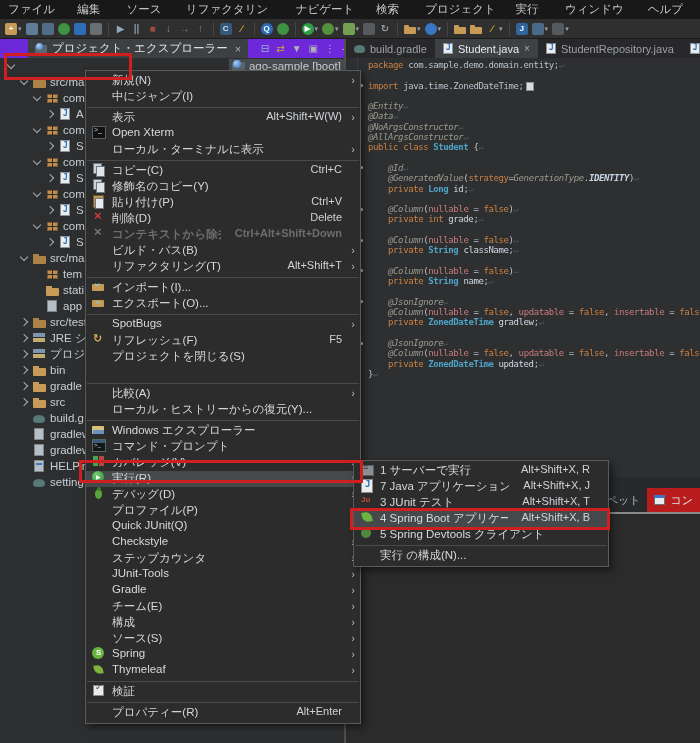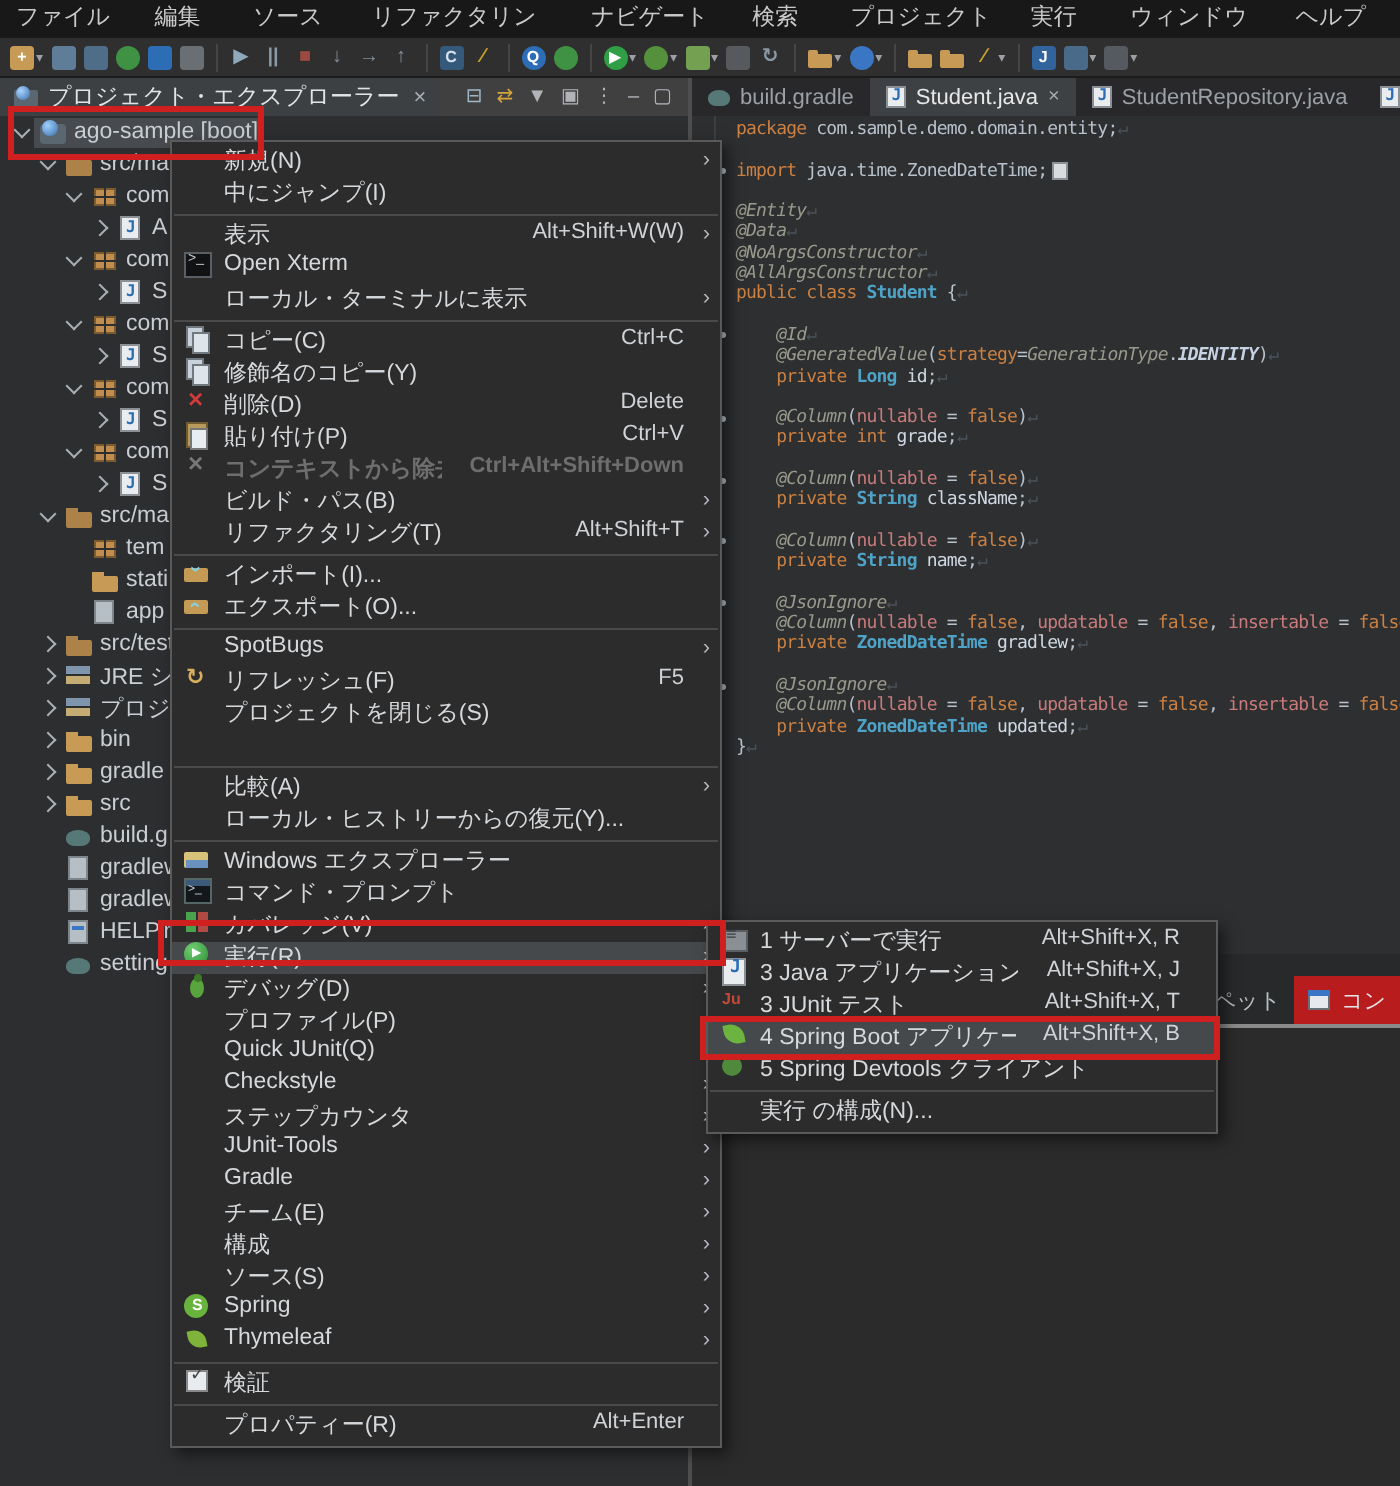--- a/index.html
+++ b/index.html
@@ -18,22 +18,22 @@
   .tb-ic{width:12px;height:12px;display:inline-block;position:relative;border-radius:2px;
          font-size:8px;line-height:12px;text-align:center;font-weight:bold;}
   .tb-ic.ci{border-radius:50%;}
   .tb-ic.no{border-radius:0;font-size:10px;line-height:11px;}
   .tb-ic.fo{background:none!important;}
   .tb-ic.fo::before{content:"";position:absolute;left:0;top:4px;width:12px;height:7px;background:#c79b55;border-radius:1px;}
   .tb-ic.fo::after{content:"";position:absolute;left:0;top:2px;width:5px;height:3px;background:#c79b55;border-radius:1px 1px 0 0;}
   .tb-caret{font-size:7px;color:#9aa0a5;margin-left:1px;}
   .tb-sep{width:1px;height:14px;background:#454545;margin:0 4px;display:inline-block;}
   
-  #left-tabstrip{position:absolute;left:0;top:39px;width:344px;height:19px;background:#404040;
-                 border-bottom:1px solid #1f1f1f;display:flex;align-items:flex-end;z-index:2;}
+  #left-tabstrip{position:absolute;left:0;top:39px;width:344px;height:19px;background:#6d28d9;
+                 border-bottom:1px solid #1f1f1f;display:flex;align-items:flex-end;z-index:2;padding-left:28px;}
   .view-tab{display:inline-flex;align-items:center;height:19px;padding:0 7px;background:#3d4043;
             color:#e0e4e7;font-size:11.5px;gap:5px;}
   .vt-icon{width:12px;height:11px;position:relative;display:inline-block;}
   .vt-icon::before{content:"";position:absolute;left:0;top:2px;width:12px;height:9px;background:#5b6770;border-radius:1px;}
   .vt-icon::after{content:"";position:absolute;left:1px;top:0;width:7px;height:7px;border-radius:50%;
                   background:radial-gradient(circle at 35% 35%,#a8d4ff,#3a6ea8);}
   .vt-close{color:#a7adb2;font-size:11px;margin-left:2px;}
   #view-toolbar{margin-left:auto;display:flex;align-items:center;gap:7px;padding-right:8px;}
   .vtb{font-size:10px;color:#b4b9bd;line-height:19px;}
   #tree{position:absolute;left:0;top:58px;width:344px;height:685px;background:#2c2e30;z-index:2;
@@ -296,21 +296,21 @@
         <span class="vtb" style="color: rgb(159, 182, 198);">⊟</span>
         <span class="vtb" style="color: rgb(212, 164, 58);">⇄</span>
         <span class="vtb" style="color: rgb(176, 180, 184);">▼</span>
         <span class="vtb" style="color: rgb(176, 180, 184);">▣</span>
         <span class="vtb" style="color: rgb(176, 180, 184);">⋮</span>
         <span class="vtb" style="color: rgb(176, 180, 184);">–</span>
         <span class="vtb" style="color: rgb(176, 180, 184);">▢</span>
       </div>
   </div>
   <div id="tree">
-      <div class="t-row sel" style="padding-left: 4px;">
+      <div class="t-row sel" style="padding-left: 4px; justify-content: space-between;">
         <span class="t-exp">
           <span class="tw open"></span>
         </span>
         <span class="t-inner">
           <span class="ti ti-project"></span>
           <span class="t-label">ago-sample [boot]</span>
         </span>
       </div>
       <div class="t-row" style="padding-left: 17px;">
         <span class="t-exp">
@@ -707,28 +707,28 @@
       <div class="m-item">
         <span class="mi-icon ic-copy"></span>
         <span class="m-label">コピー(C)</span>
         <span class="m-short">Ctrl+C</span>
       </div>
       <div class="m-item">
         <span class="mi-icon ic-copy"></span>
         <span class="m-label">修飾名のコピー(Y)</span>
       </div>
       <div class="m-item">
+        <span class="mi-icon ic-paste"></span>
+        <span class="m-label">貼り付け(P)</span>
+        <span class="m-short">Ctrl+V</span>
+      </div>
+      <div class="m-item">
         <span class="mi-icon ic-delete"></span>
         <span class="m-label">削除(D)</span>
         <span class="m-short">Delete</span>
-      </div>
-      <div class="m-item">
-        <span class="mi-icon ic-paste"></span>
-        <span class="m-label">貼り付け(P)</span>
-        <span class="m-short">Ctrl+V</span>
       </div>
       <div class="m-item dis">
         <span class="mi-icon ic-remove"></span>
         <span class="m-label">コンテキストから除去</span>
         <span class="m-short">Ctrl+Alt+Shift+Down</span>
       </div>
       <div class="m-item">
         <span class="mi-icon"></span>
         <span class="m-label">ビルド・パス(B)</span>
         <span class="m-arrow">›</span>
@@ -868,21 +868,21 @@
       </div>
     </div>
   <div id="submenu" class="menu">
       <div class="m-item">
         <span class="mi-icon ic-server"></span>
         <span class="m-label">1 サーバーで実行</span>
         <span class="m-short">Alt+Shift+X, R</span>
       </div>
       <div class="m-item">
         <span class="mi-icon ic-javaapp"></span>
-        <span class="m-label">3 Java アプリケーション</span>
+        <span class="m-label">7 Java アプリケーション</span>
         <span class="m-short">Alt+Shift+X, J</span>
       </div>
       <div class="m-item">
         <span class="mi-icon ic-junit"></span>
         <span class="m-label">3 JUnit テスト</span>
         <span class="m-short">Alt+Shift+X, T</span>
       </div>
       <div class="m-item sel">
         <span class="mi-icon ic-springboot"></span>
         <span class="m-label">4 Spring Boot アプリケーション</span>

